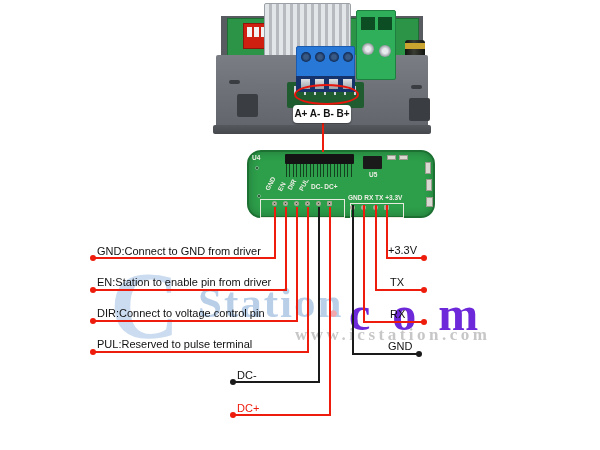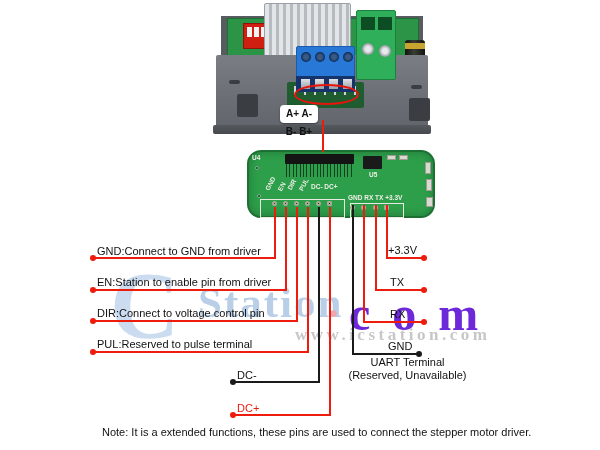--- a/index.html
+++ b/index.html
@@ -62,21 +62,21 @@
          background:linear-gradient(90deg,#11130f,#3a3d33 45%,#11130f); border-radius:3px; }
   .cap::before { content:""; position:absolute; left:0; top:3px; width:100%; height:6px; background:#c9a52f; }
   .opening { position:absolute; left:74px; top:80px; width:77px; height:26px;
              background:#1f5c30; border-radius:2px; }
   .opening i { position:absolute; top:4px; width:2px; height:9px; background:#cfd3d6; }
   .cutout { position:absolute; width:21px; height:23px; background:#3a3e42; border-radius:2px; }
   .slot { position:absolute; width:11px; height:4px; background:#3a3e42; border-radius:2px; }
 
   .oval { position:absolute; left:294px; top:84px; width:65px; height:21px; z-index:4;
           border:2px solid #e8150c; border-radius:50%; }
-  .tlabel { position:absolute; left:280px; top:105px; width:38px; height:18px; z-index:6;
+  .tlabel { position:absolute; left:293px; top:105px; width:58px; height:18px; z-index:6;
             background:#fff; border-radius:4px; box-shadow:0 1px 2px rgba(0,0,0,.45);
             font-size:10px; font-weight:bold; color:#111; text-align:center; line-height:18px; }
 
   
   #pcb { position:absolute; left:247px; top:150px; width:188px; height:68px; z-index:2;
          background:#2d9e4a; border:2px solid #1c7032; border-radius:14px;
          box-shadow:inset 0 0 8px rgba(0,0,0,.25); }
   .conn { position:absolute; left:36px; top:2px; width:69px; height:10px; background:#141414; border-radius:1px; }
   .comb { position:absolute; left:37px; top:12px; width:67px; height:13px;
           background:repeating-linear-gradient(90deg,#14401f 0 1px,transparent 1px 3.4px); }
@@ -230,20 +230,15 @@
   <div class="lbl" style="left:97px; top:338px;">PUL:Reserved to pulse terminal</div>
 
   <div class="lbl" style="left:237px; top:369px;">DC-</div>
   <div class="lbl red" style="left:237px; top:402px;">DC+</div>
 
   <div class="lbl" style="left:388px; top:244px;">+3.3V</div>
   <div class="lbl" style="left:390px; top:276px;">TX</div>
   <div class="lbl" style="left:390px; top:308px;">RX</div>
   <div class="lbl" style="left:388px; top:340px;">GND</div>
 
-  <div class="uart-note">
-    <div>UART Terminal</div>
-    <div>(Reserved, Unavailable)</div>
-  </div>
-
-  <div class="note">Note: It is a extended functions, these pins are used to connect the stepper motor driver.</div>
+
 
 </div>
 
 </body></html>

